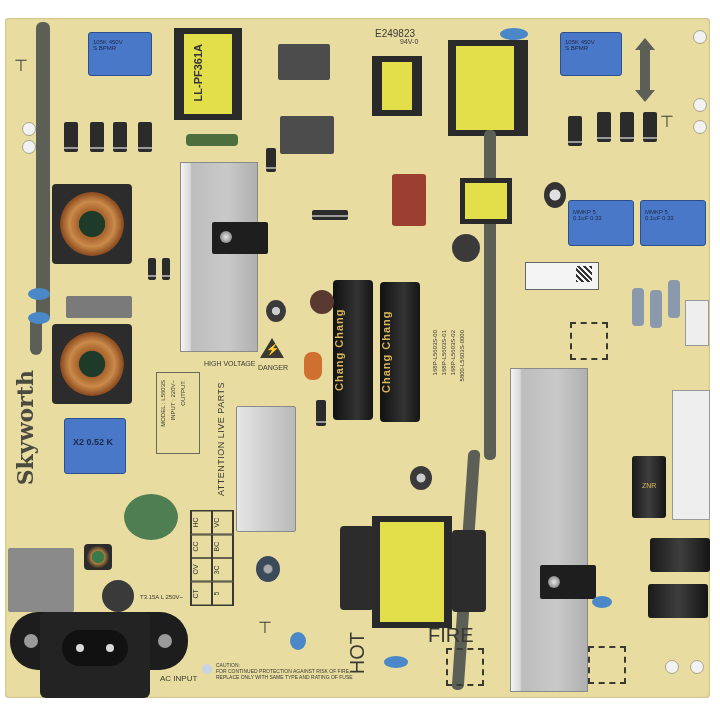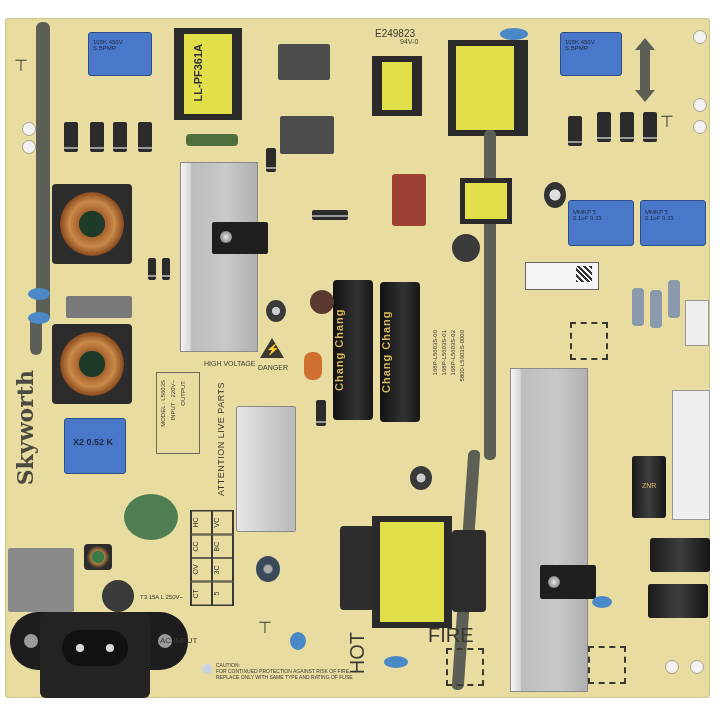--- a/index.html
+++ b/index.html
@@ -196,21 +196,21 @@
   <div class="silk vlabel" style="font-size:7px;border:1px solid #3a3a32;text-align:center;">5</div>
 </div>
 
 <div class="abs" style="left:10px;top:612px;width:178px;height:58px;background:#1d1d1d;border-radius:28px;"></div>
 <div class="abs" style="left:40px;top:612px;width:110px;height:86px;background:#232323;border-radius:6px;"></div>
 <div class="abs" style="left:24px;top:634px;width:14px;height:14px;background:#9a9a9a;border-radius:50%;"></div>
 <div class="abs" style="left:158px;top:634px;width:14px;height:14px;background:#9a9a9a;border-radius:50%;"></div>
 <div class="abs" style="left:62px;top:630px;width:66px;height:36px;background:#111;border-radius:18px;"></div>
 <div class="abs" style="left:76px;top:644px;width:8px;height:8px;background:#d9d9d9;border-radius:50%;"></div>
 <div class="abs" style="left:106px;top:644px;width:8px;height:8px;background:#d9d9d9;border-radius:50%;"></div>
-<div class="abs silk" style="left:160px;top:636px;font-size:8px;">AC INPUT</div>
+<div class="abs silk" style="left:160px;top:674px;font-size:8px;">AC INPUT</div>
 
 <div class="abs" style="left:202px;top:664px;width:10px;height:10px;background:#c8d4e4;border-radius:50%;"></div>
 <div class="abs silk" style="left:216px;top:662px;font-size:5px;">CAUTION:</div>
 <div class="abs silk" style="left:216px;top:668px;font-size:5px;white-space:nowrap;">FOR CONTINUED PROTECTION AGAINST RISK OF FIRE,</div>
 <div class="abs silk" style="left:216px;top:674px;font-size:5px;white-space:nowrap;">REPLACE ONLY WITH SAME TYPE AND RATING OF FUSE</div>
 
 <div class="abs" style="left:290px;top:632px;width:16px;height:18px;background:#4a88c8;border-radius:50%;"></div>
 <div class="abs" style="left:384px;top:656px;width:24px;height:12px;background:#4a88c8;border-radius:50%;"></div>
 <div class="abs" style="left:592px;top:596px;width:20px;height:12px;background:#4a88c8;border-radius:50%;"></div>
 <div class="abs" style="left:500px;top:28px;width:28px;height:12px;background:#4a88c8;border-radius:50%;"></div>

